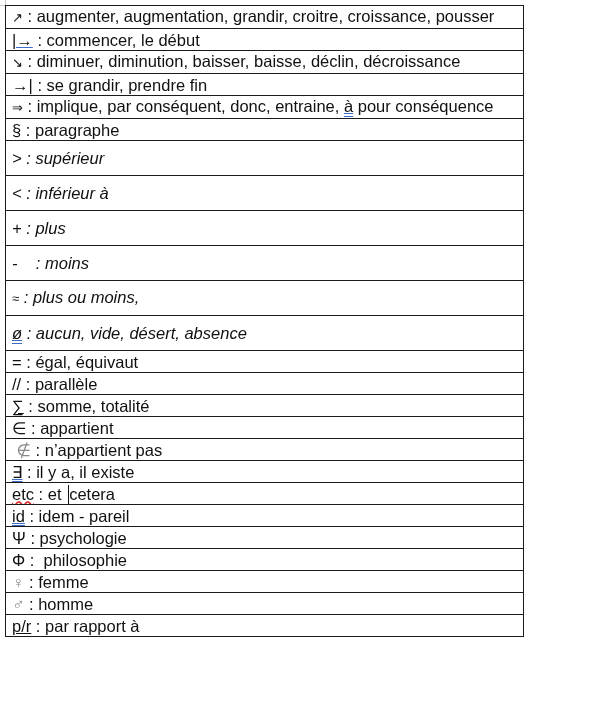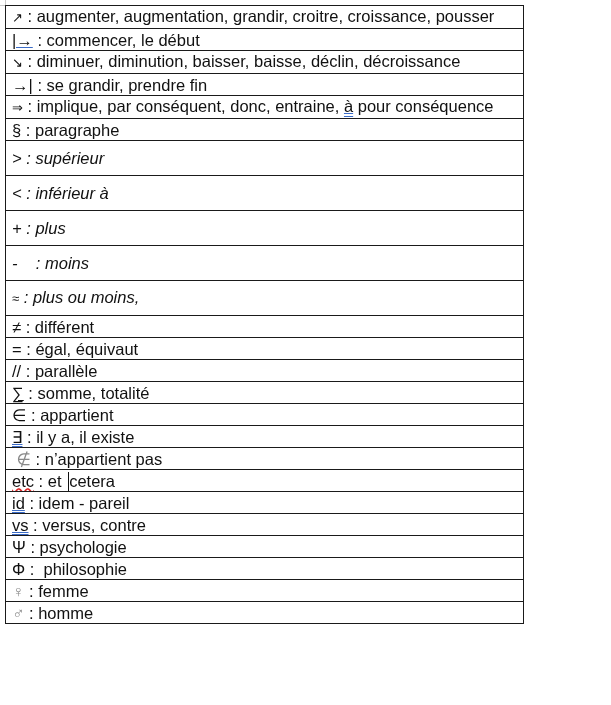--- a/index.html
+++ b/index.html
@@ -105,56 +105,56 @@
     </tr>
     <tr class="tall">
       <td><span class="sym">+</span><span class="pre"> : </span><span class="desc">plus</span></td>
     </tr>
     <tr class="tall">
       <td><span class="sym">-</span><span class="pre">    : </span><span class="desc">moins</span></td>
     </tr>
     <tr class="tall">
       <td><span class="sym small">≈</span><span class="pre"> : </span><span class="desc">plus ou moins,</span></td>
     </tr>
-    <tr class="short">
-      <td><span class="sym">≠</span><span class="pre"> : </span><span class="desc">différent</span></td>
+    <tr class="tall">
+      <td><span class="sym u-blue">ø</span><span class="pre"> : </span><span class="desc">aucun, vide, désert, absence</span></td>
     </tr>
     <tr class="short">
       <td><span class="sym">=</span><span class="pre"> : </span><span class="desc">égal, équivaut</span></td>
     </tr>
     <tr class="short">
       <td><span class="sym">//</span><span class="pre"> : </span><span class="desc">parallèle</span></td>
     </tr>
     <tr class="short">
       <td><span class="sym u-black">∑</span><span class="pre"> : </span><span class="desc">somme, totalité</span></td>
     </tr>
     <tr class="short">
       <td><span class="sym">∈</span><span class="pre"> : </span><span class="desc">appartient</span></td>
     </tr>
     <tr class="short">
-      <td><span class="sym u-blue">∃</span><span class="pre"> : </span><span class="desc">il y a, il existe</span></td>
+      <td><span class="sym pre grey"> ∉</span><span class="pre"> : </span><span class="desc">n’appartient pas</span></td>
     </tr>
     <tr class="short">
-      <td><span class="sym pre grey"> ∉</span><span class="pre"> : </span><span class="desc">n’appartient pas</span></td>
+      <td><span class="sym u-blue">∃</span><span class="pre"> : </span><span class="desc">il y a, il existe</span></td>
     </tr>
     <tr class="short">
       <td><span class="sym u-red">etc</span><span class="pre"> : </span><span class="desc"><span class="pre">et </span><span class="caret"></span><span>cetera</span></span></td>
     </tr>
     <tr class="short">
       <td><span class="sym u-blue">id</span><span class="pre"> : </span><span class="desc">idem - pareil</span></td>
-    </tr>
-    <tr class="short">
-      <td><span class="sym u-blue">vs</span><span class="pre"> : </span><span class="desc">versus, contre</span></td>
     </tr>
     <tr class="short">
       <td><span class="sym">Ψ</span><span class="pre"> : </span><span class="desc">psychologie</span></td>
     </tr>
     <tr class="short">
       <td><span class="sym">Φ</span><span class="pre"> :  </span><span class="desc">philosophie</span></td>
     </tr>
     <tr class="short">
       <td><span class="sym grey">♀</span><span class="pre"> : </span><span class="desc">femme</span></td>
     </tr>
     <tr class="short">
       <td><span class="sym grey">♂</span><span class="pre"> : </span><span class="desc">homme</span></td>
     </tr>
+    <tr class="short">
+      <td><span class="sym u-black">p/r</span><span class="pre"> : </span><span class="desc">par rapport à</span></td>
+    </tr>
   </tbody>
 </table>
 
 </body></html>

